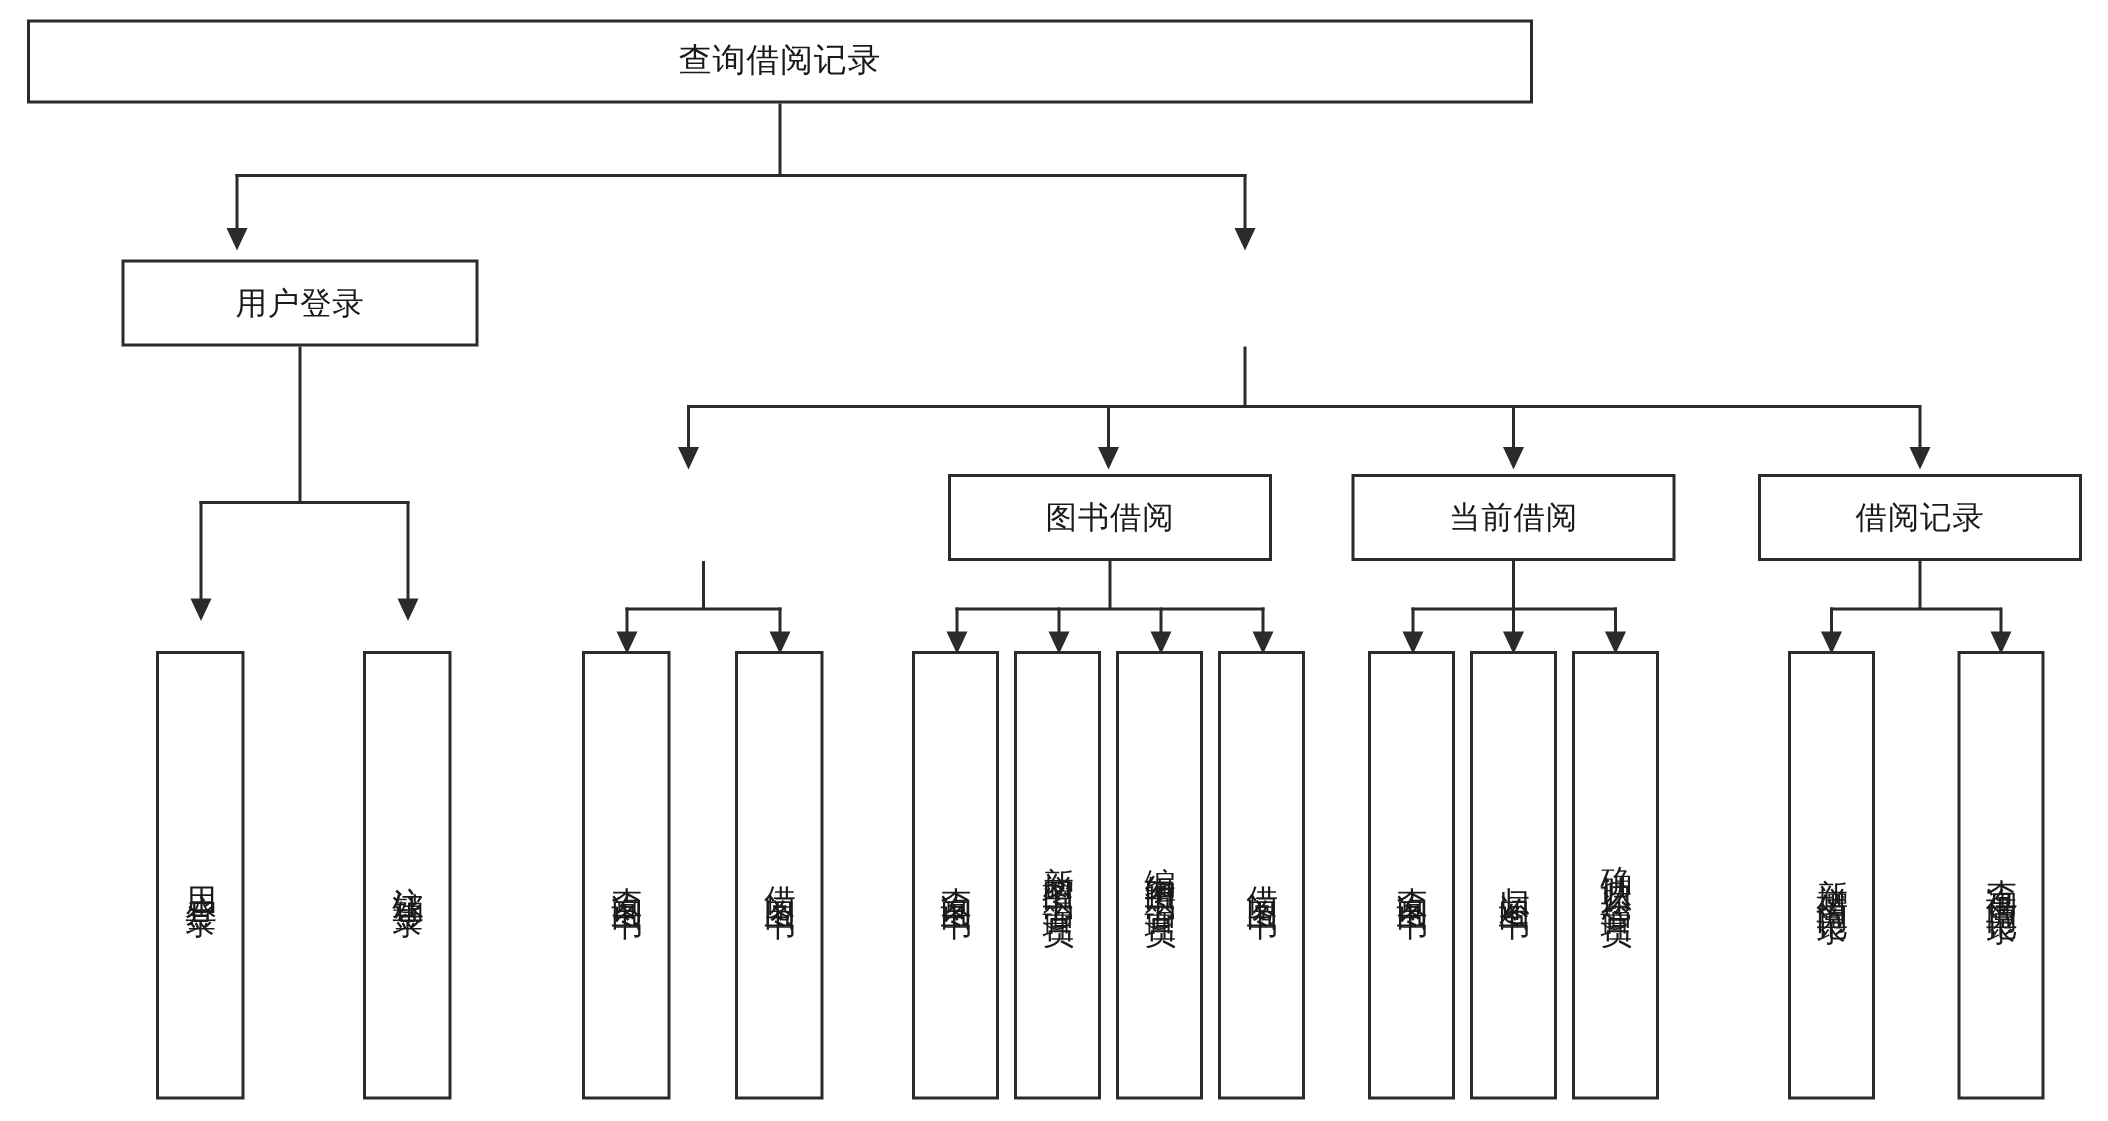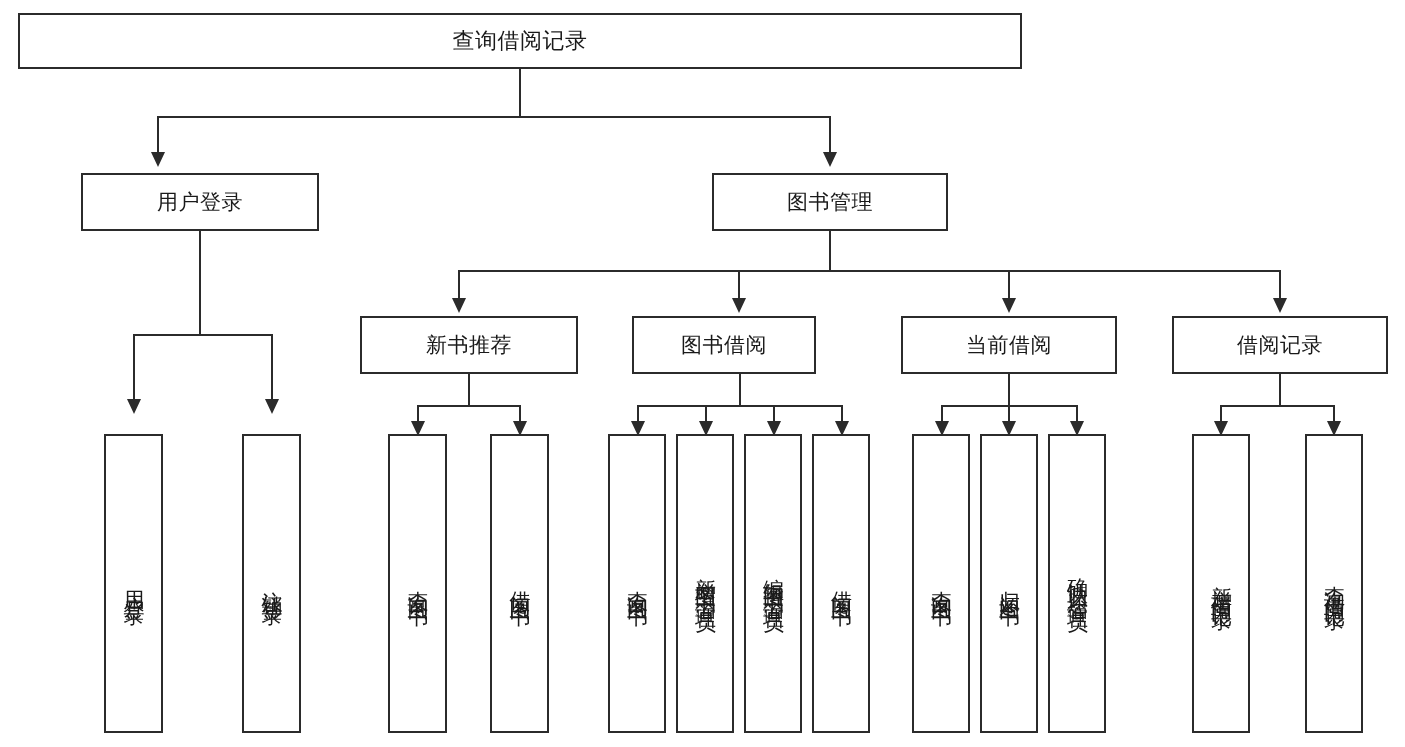--- a/index.html
+++ b/index.html
@@ -96,46 +96,40 @@
   <div class="ln v" style="left:157px;top:116px;width:2px;height:40px;"></div>
   <div class="arrow" style="left:151px;top:152px;"></div>
   <div class="ln v" style="left:829px;top:116px;width:2px;height:40px;"></div>
   <div class="ln h" style="left:519px;top:116px;width:312px;height:2px;"></div>
   <div class="arrow" style="left:823px;top:152px;"></div>
 
   <div class="node horiz" style="left:81px;top:173px;width:238px;height:58px;">
     <span class="label">用户登录</span>
   </div>
 
-  <div class="node horiz" style="left:712px;top:173px;width:236px;height:58px;">
-    <span class="label">图书管理</span>
-  </div>
 
   <div class="ln v" style="left:199px;top:231px;width:2px;height:104px;"></div>
   <div class="ln h" style="left:133px;top:334px;width:140px;height:2px;"></div>
   <div class="ln v" style="left:133px;top:334px;width:2px;height:68px;"></div>
   <div class="arrow" style="left:127px;top:399px;"></div>
   <div class="ln v" style="left:271px;top:334px;width:2px;height:68px;"></div>
   <div class="arrow" style="left:265px;top:399px;"></div>
 
   <div class="ln v" style="left:829px;top:231px;width:2px;height:41px;"></div>
   <div class="ln h" style="left:458px;top:270px;width:822px;height:2px;"></div>
   <div class="ln v" style="left:458px;top:270px;width:2px;height:32px;"></div>
   <div class="arrow" style="left:452px;top:298px;"></div>
   <div class="ln v" style="left:738px;top:270px;width:2px;height:32px;"></div>
   <div class="arrow" style="left:732px;top:298px;"></div>
   <div class="ln v" style="left:1008px;top:270px;width:2px;height:32px;"></div>
   <div class="arrow" style="left:1002px;top:298px;"></div>
   <div class="ln v" style="left:1279px;top:270px;width:2px;height:32px;"></div>
   <div class="arrow" style="left:1273px;top:298px;"></div>
 
-  <div class="node horiz" style="left:360px;top:316px;width:218px;height:58px;">
-    <span class="label">新书推荐</span>
-  </div>
-  <div class="node horiz" style="left:632px;top:316px;width:184px;height:58px;">
+  <div class="node horiz" style="left:632px;top:316px;width:216px;height:58px;">
     <span class="label">图书借阅</span>
   </div>
   <div class="node horiz" style="left:1172px;top:316px;width:216px;height:58px;">
     <span class="label">借阅记录</span>
   </div>
   <div class="node horiz" style="left:901px;top:316px;width:216px;height:58px;">
     <span class="label">当前借阅</span>
   </div>
 
   <div class="ln v" style="left:468px;top:374px;width:2px;height:32px;"></div>

